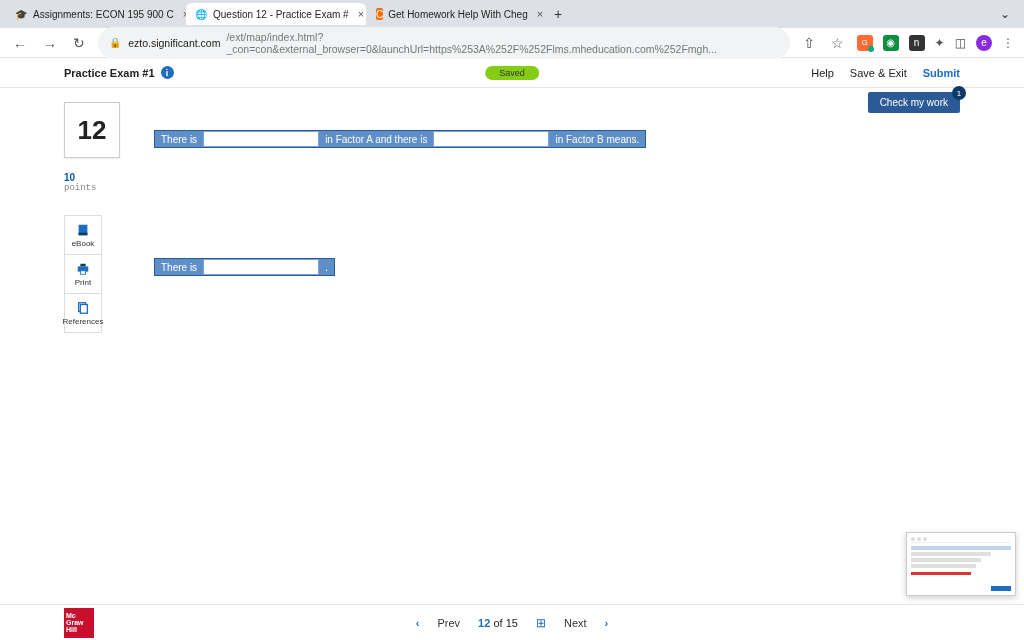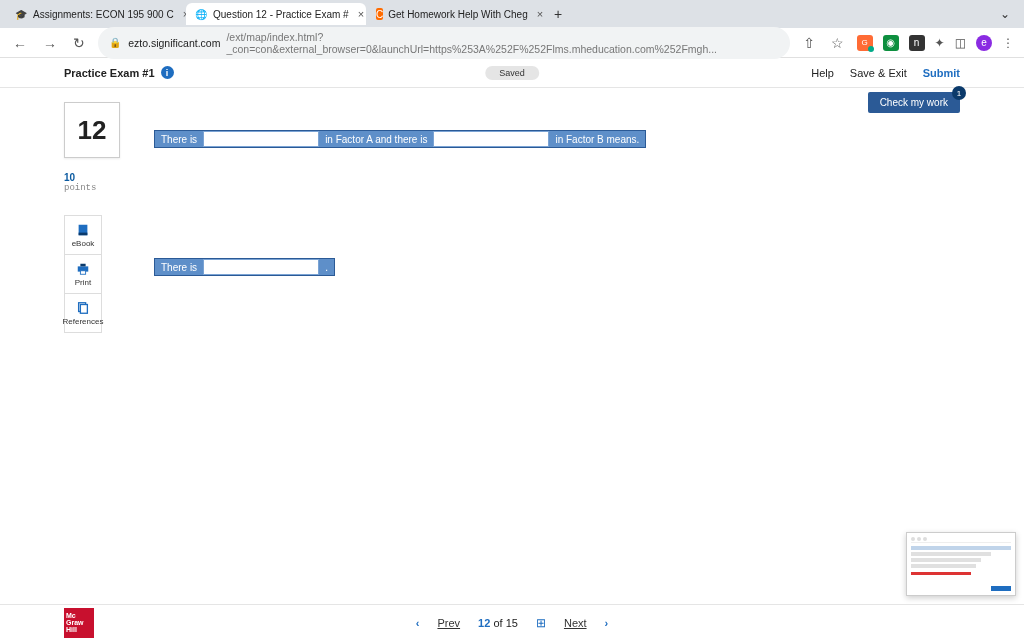--- a/index.html
+++ b/index.html
@@ -24,21 +24,21 @@
     .ext-icon { width: 16px; height: 16px; display: inline-flex; align-items: center; justify-content: center; font-size: 10px; border-radius: 3px; }
     .ext-green { background: #0d8f3f; color: #fff; }
     .ext-purple { background: #8a2be2; color: #fff; border-radius: 50%; }
     .ext-orange { background: #ff6b35; color:#fff; font-size:8px; position:relative; }
     .ext-orange::after { content:""; position:absolute; bottom:-1px; right:-1px; width:6px; height:6px; background:#0a8; border-radius:50%; }
     
     
     .app-header { height: 30px; display: flex; align-items: center; padding: 0 64px; border-bottom: 1px solid #e5e5e5; font-size: 11px; }
     .app-title { font-weight: bold; display: flex; align-items: center; gap: 6px; }
     .info-icon { width: 13px; height: 13px; background: #1e6dc0; color: #fff; border-radius: 50%; display: inline-flex; align-items: center; justify-content: center; font-size: 9px; font-weight: bold; }
-    .saved-pill { margin-left: auto; position: absolute; left: 50%; transform: translateX(-50%); background: #e5e5e5; border-radius: 10px; padding: 2px 14px; font-size: 9px; color: #333; }
+    .saved-pill { margin-left: auto; position: absolute; left: 50%; transform: translateX(-50%); background: #84cc16; border-radius: 10px; padding: 2px 14px; font-size: 9px; color: #333; }
     .header-links { margin-left: auto; display: flex; gap: 16px; font-size: 11px; }
     .header-links span { cursor: pointer; }
     .submit { color: #1e6dc0; font-weight: bold; }
     
     
     .content { padding: 14px 64px 0; display: flex; gap: 18px; position: relative; }
     .check-work { position: absolute; right: 64px; top: 4px; background: #2b5a96; color: #fff; padding: 5px 12px; font-size: 10px; border-radius: 2px; }
     .check-badge { position: absolute; top: -6px; right: -6px; width: 14px; height: 14px; background: #0b3a6b; color: #fff; border-radius: 50%; font-size: 8px; display: flex; align-items: center; justify-content: center; }
     
     
@@ -67,21 +67,21 @@
     .thumb .th-top span { width:4px; height:4px; background:#ddd; border-radius:50%;}
     .thumb .th-bar { height: 4px; background: #c0d4ea; margin-bottom: 2px; }
     .thumb .th-bar2 { height: 4px; background: #e0e0e0; margin-bottom: 2px; width: 80%; }
     .thumb .th-prog { height:3px; background:#d33; width:60%; margin-top:4px; }
     .thumb .th-btn { position:absolute; bottom:4px; right:4px; width:20px; height:5px; background:#1e6dc0; }
     
     
     .footer { position: absolute; bottom: 0; left: 0; right: 0; height: 36px; border-top: 1px solid #e5e5e5; display: flex; align-items: center; padding: 0 64px; }
     .mh-logo { width: 30px; height: 30px; background: #c8102e; color: #fff; font-size: 7px; font-weight: bold; display: flex; flex-direction:column; align-items: flex-start; justify-content: center; padding: 0 2px; line-height: 1; }
     .pager { position: absolute; left: 50%; transform: translateX(-50%); display: flex; align-items: center; gap: 18px; font-size: 11px; }
-    .pg-link { text-decoration: underline; color: #333; }
+    .pg-link { color: #333; }
     .pg-arrow { color: #1e6dc0; font-weight: bold; }
     .pg-pos b { color: #1e6dc0; }
     .grid-ic { color: #1e6dc0; font-size: 12px; }
   </style>
 </head>
 <body>
 
 <div class="browser-tabs">
   <div class="tab">
     <span class="tab-icon">🎓</span>

